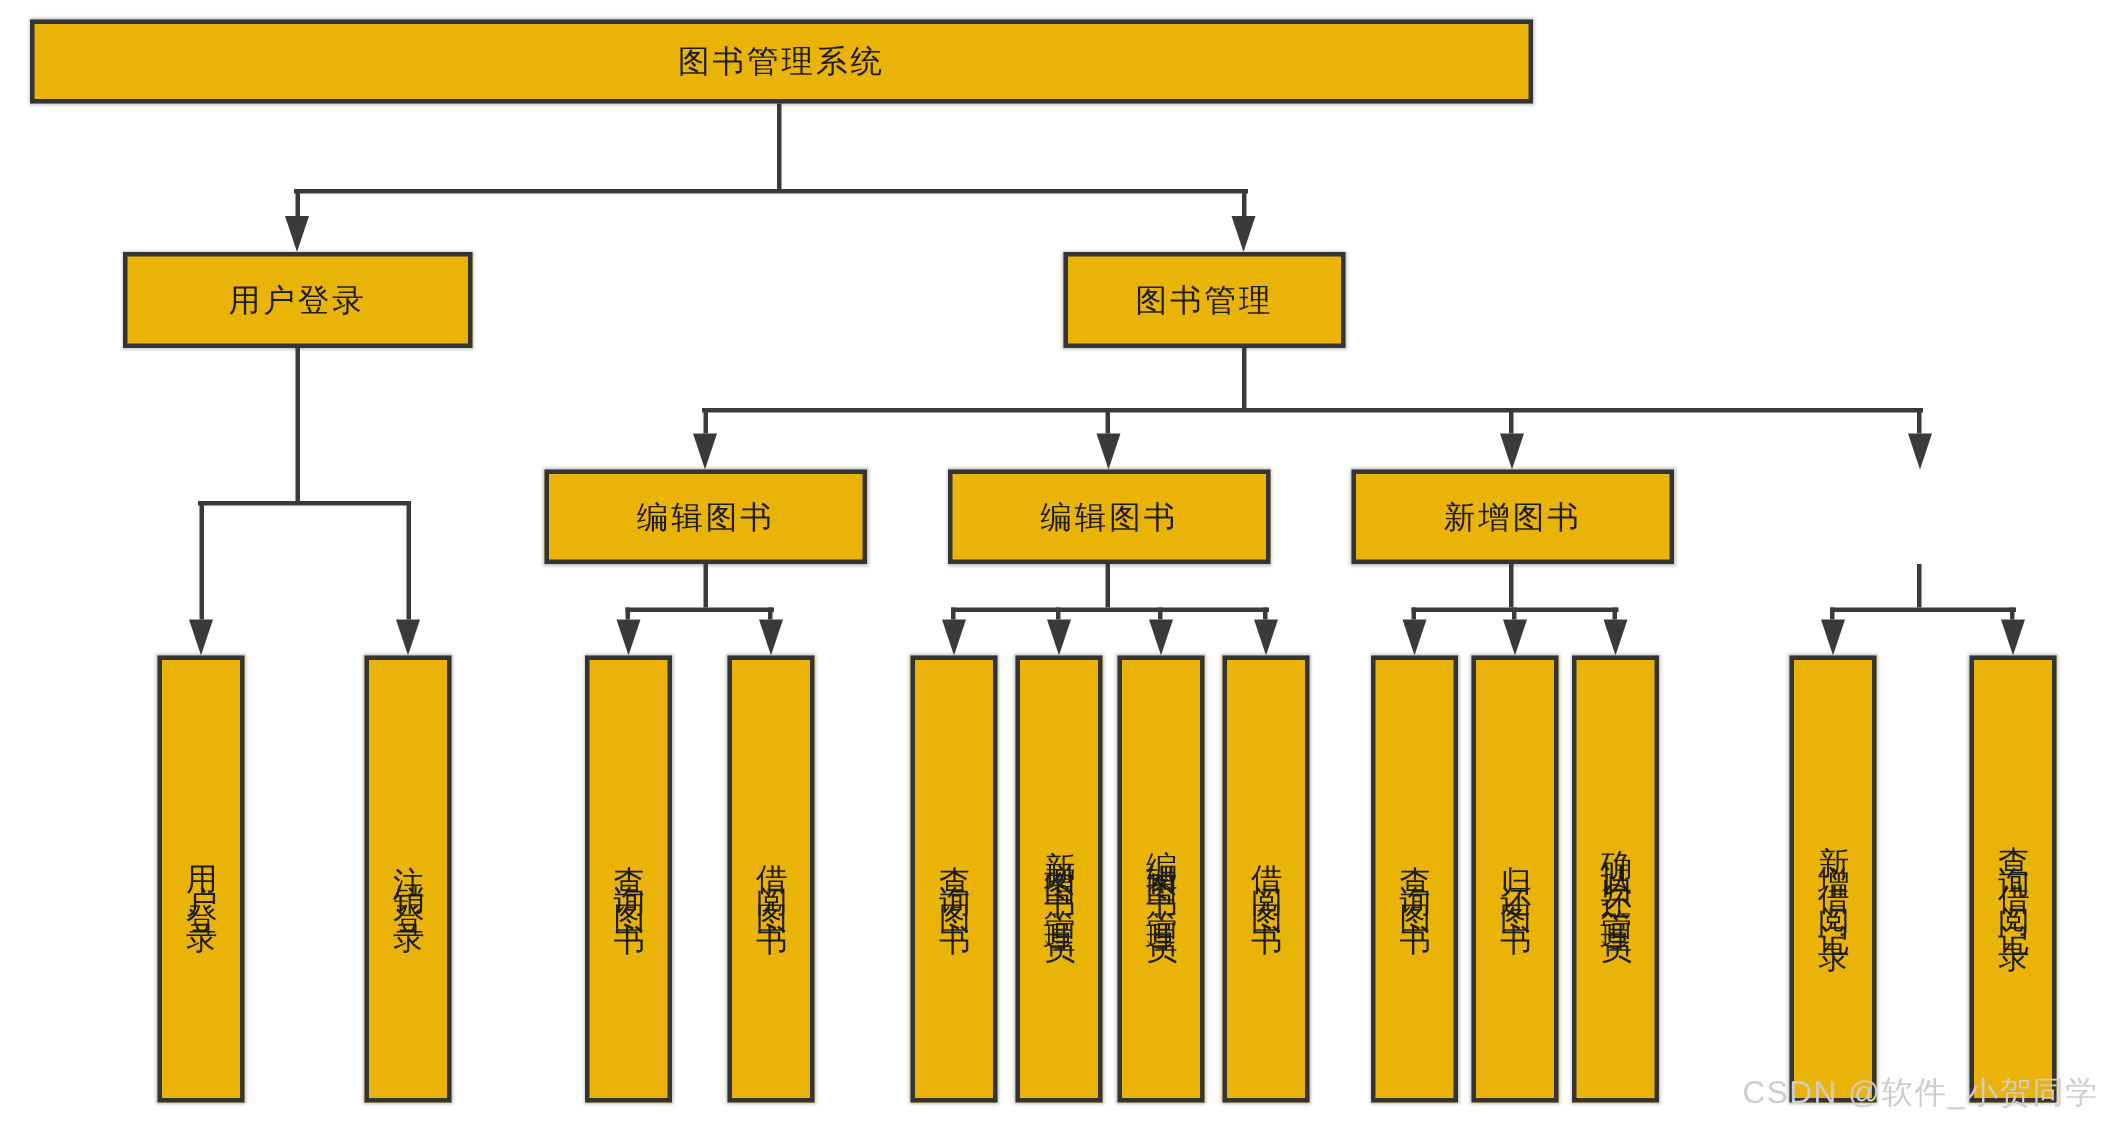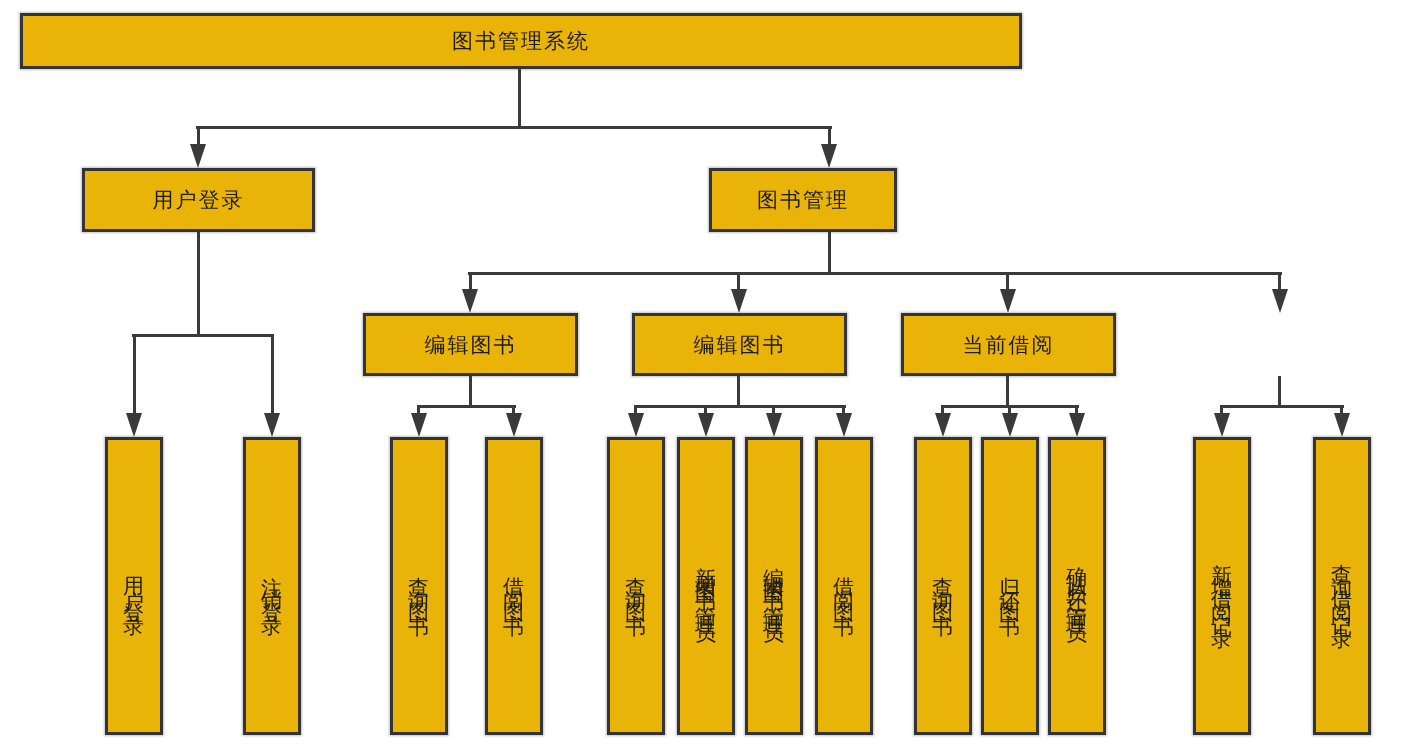--- a/index.html
+++ b/index.html
@@ -90,21 +90,21 @@
   <div class="vl" style="left:1278px;top:272px;height:17px"></div>
   <div class="arrow" style="left:1272px;top:289px"></div>
 
   <div class="node" style="left:363px;top:313px;width:215px;height:63px">
     <span>编辑图书</span>
   </div>
   <div class="node" style="left:632px;top:313px;width:215px;height:63px">
     <span>编辑图书</span>
   </div>
   <div class="node" style="left:901px;top:313px;width:215px;height:63px">
-    <span>当前借阅</span>
+    <span>新增图书</span>
   </div>
 
   <div class="vl" style="left:469px;top:376px;height:29px"></div>
   <div class="hl" style="left:417px;top:405px;width:99px"></div>
   <div class="vl" style="left:417px;top:405px;height:8px"></div>
   <div class="arrow" style="left:411px;top:413px"></div>
   <div class="vl" style="left:512px;top:405px;height:8px"></div>
   <div class="arrow" style="left:506px;top:413px"></div>
 
   <div class="vl" style="left:737px;top:376px;height:29px"></div>
@@ -171,14 +171,15 @@
     <span>确认归还（管理员）</span>
   </div>
 
   <div class="node vnode" style="left:1193px;top:437px;width:58px;height:298px">
     <span>新增借阅记录</span>
   </div>
   <div class="node vnode" style="left:1313px;top:437px;width:58px;height:298px">
     <span>查询借阅记录</span>
   </div>
 
+  <div class="watermark">CSDN @软件_小贺同学</div>
 
 </div>
 
 </body></html>

